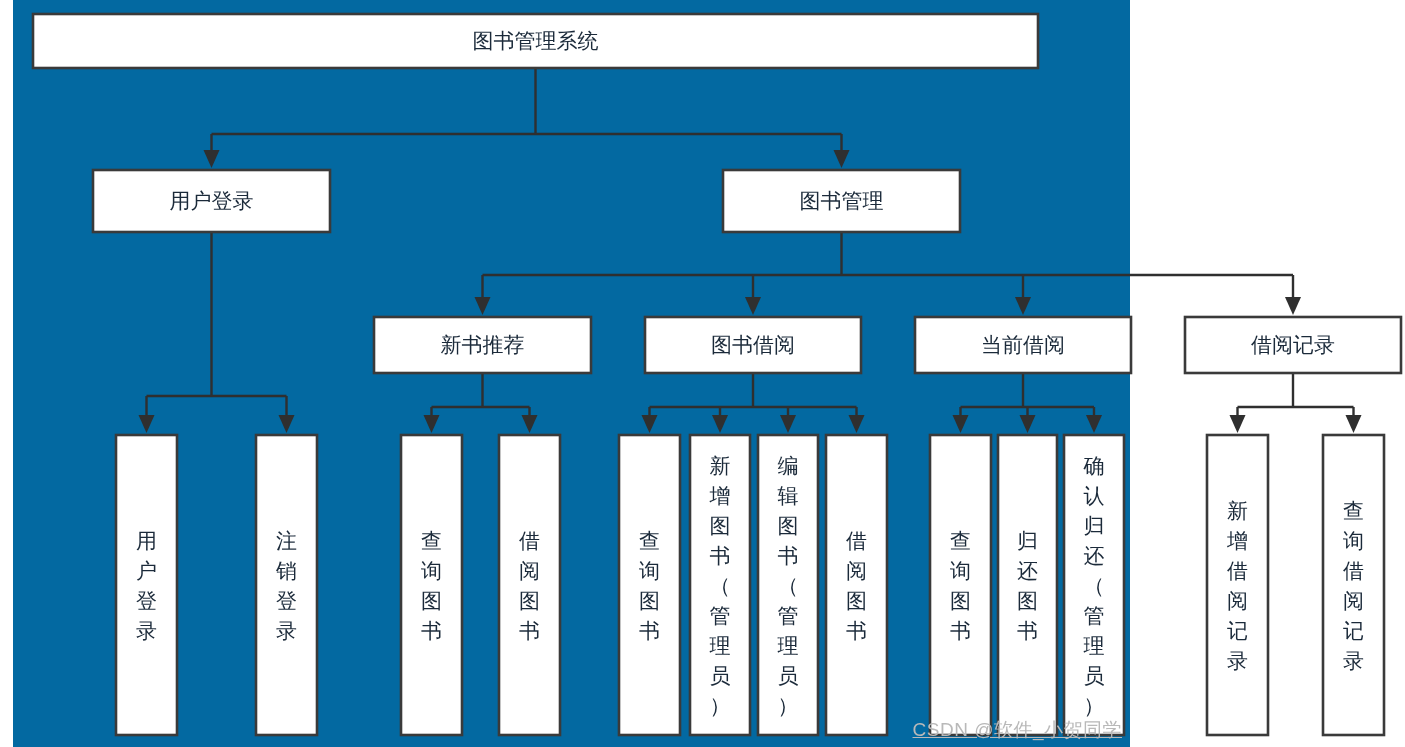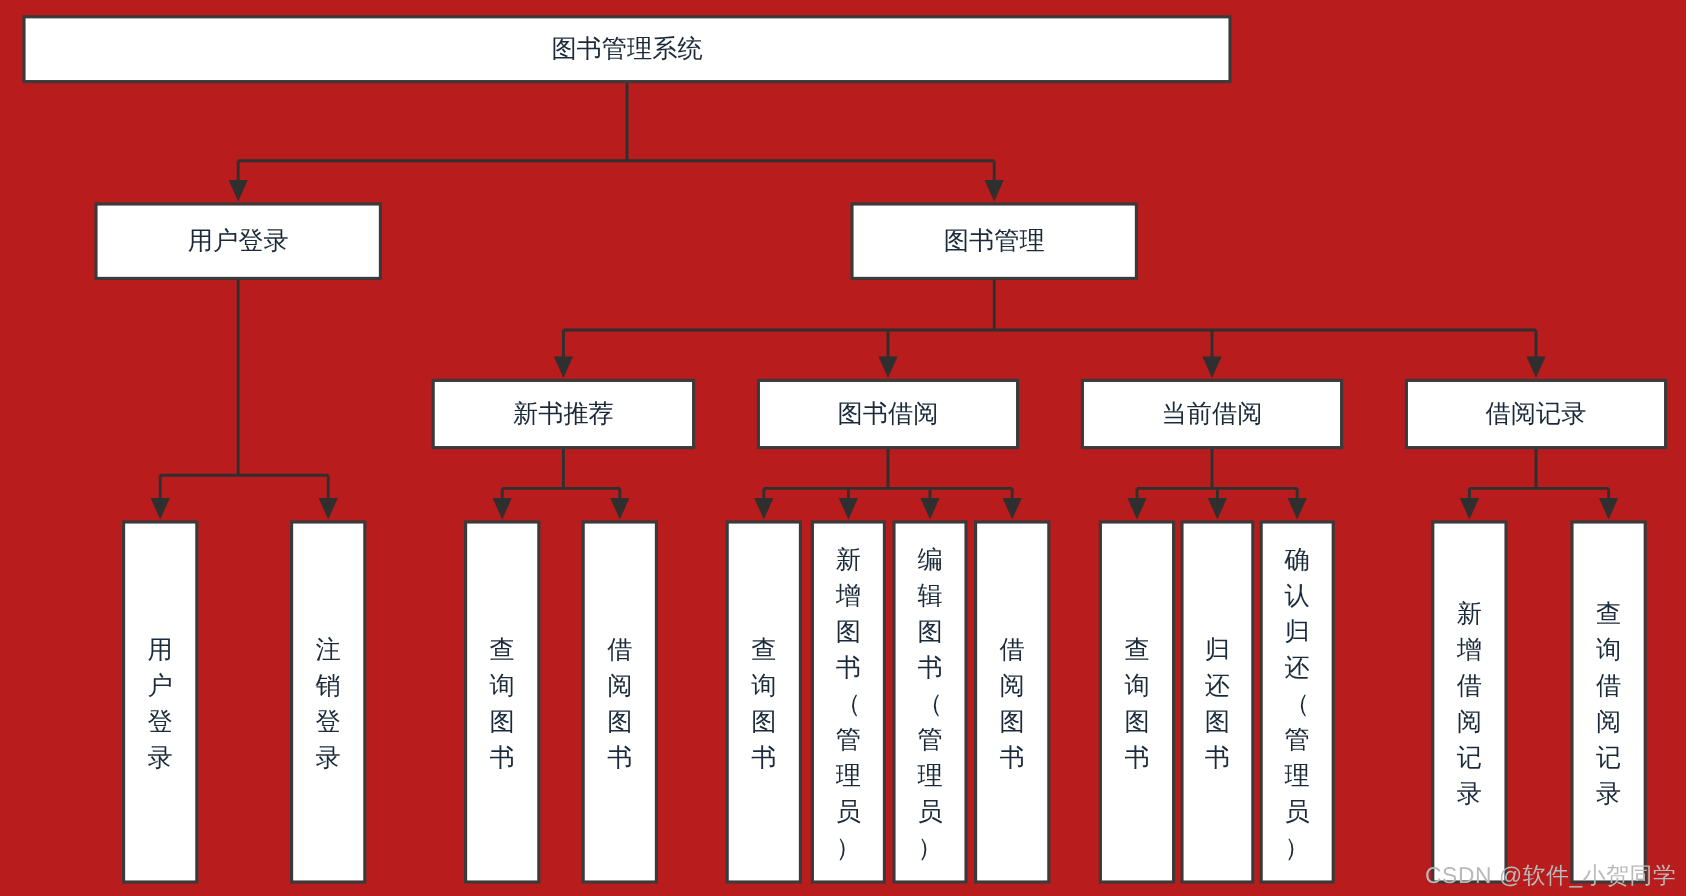--- a/index.html
+++ b/index.html
@@ -8,23 +8,24 @@
     background: #ffffff;
   }
   body {
     width: 1405px;
     height: 747px;
     font-family: "Liberation Sans", "DejaVu Sans", sans-serif;
     overflow: hidden;
   }
   #diagram-root {
     position: relative;
-    width: 1405px;
+    width: 1117px;
     height: 747px;
-    background: #b91c1c;
+    background: #0369a1;
+    margin-left: 13px;
   }
   svg.flow {
     position: absolute;
     left: 0;
     top: 0;
     width: 1405px;
     height: 747px;
   }
   .node-rect {
     fill: #ffffff;
@@ -54,20 +55,21 @@
   }
   .watermark {
     position: absolute;
     right: 8px;
     bottom: 4px;
     font-family: "Liberation Sans", "DejaVu Sans", sans-serif;
     font-size: 19px;
     color: #b9b9b9;
     white-space: nowrap;
     letter-spacing: 0.5px;
+    text-decoration: underline;
   }
 </style>
 </head>
 <body>
 
 <div id="diagram-root">
 
   <svg class="flow" viewBox="0 0 1405 747">
     <g id="edges-layer">
         <line x1="522.5" y1="68" x2="522.5" y2="134" class="edge"></line>

